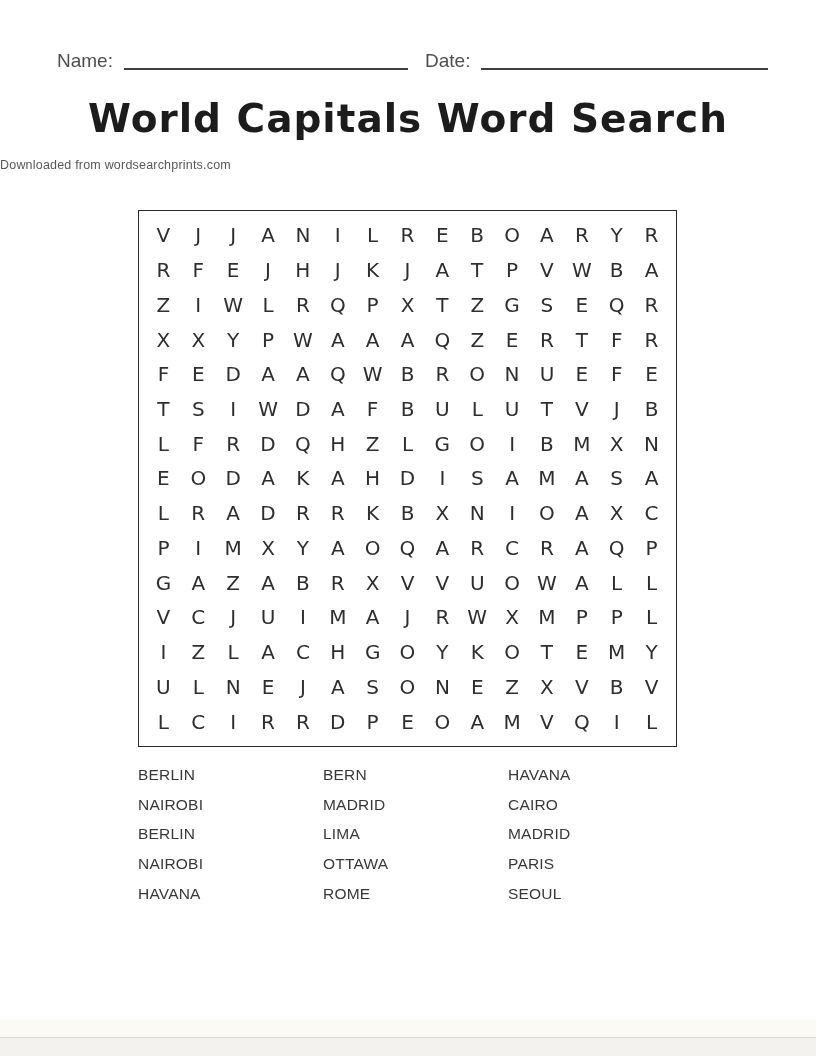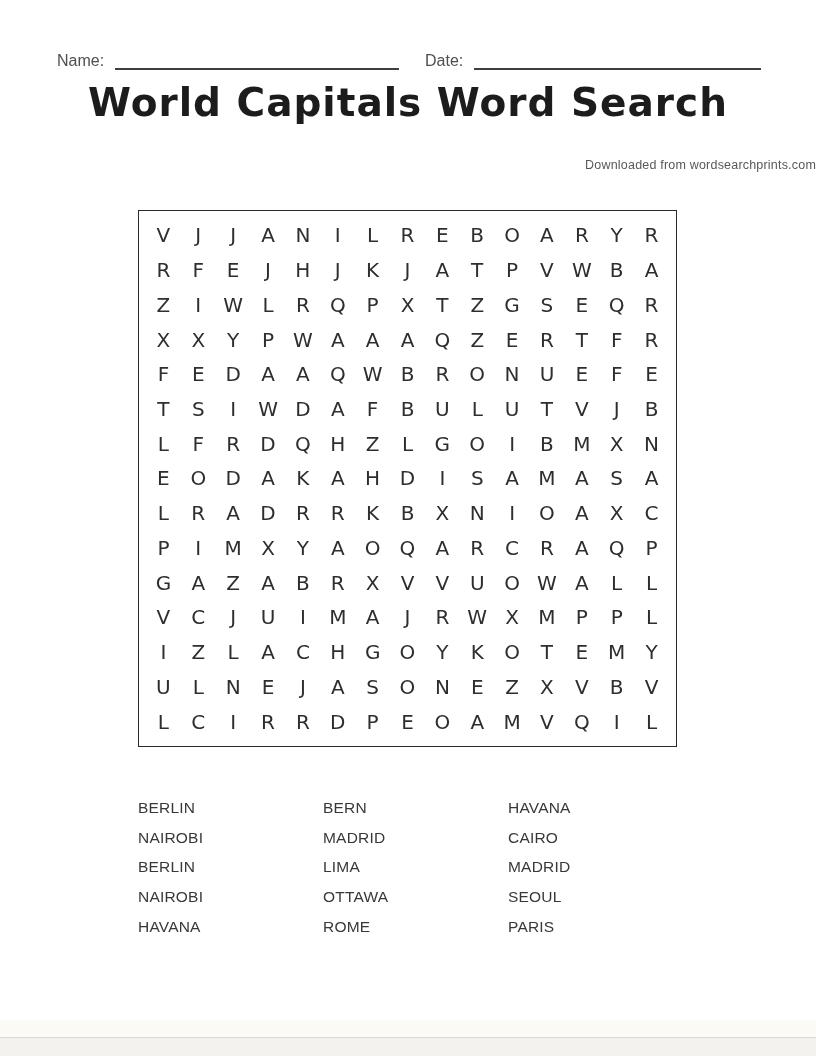--- a/index.html
+++ b/index.html
@@ -10,48 +10,48 @@
     position:relative;
     overflow:hidden;
   }
   .page { position:absolute; inset:0; background:#ffffff; }
 
   
   .field-group { position:absolute; display:flex; align-items:flex-end; }
   .name-group { left:57px; top:52px; }
   .date-group { left:425px; top:52px; }
   .field-label {
-    font-size:16px;
+    font-size:19px;
     color:var(--label_gray, #4f4f4f);
     line-height:18px;
   }
   .field-line {
     display:inline-block;
     border-bottom:2px solid var(--line, #3f3f3f);
     height:15px;
     margin-left:11px;
   }
   .name-line { width:284px; }
   .date-line { width:287px; }
 
   
   .title {
     position:absolute;
-    top:80px; left:0; width:816px;
+    top:96px; left:0; width:816px;
     text-align:center;
     font-family:"DejaVu Sans", sans-serif;
     font-weight:bold;
     font-size:39px;
     letter-spacing:1px;
     color:var(--ink, #1c1c1c);
   }
   .subtitle {
     position:absolute;
     top:158px; left:0; width:816px;
-    text-align:right;
+    text-align:left;
     font-size:12.5px;
     letter-spacing:0.2px;
     color:var(--subtitle_gray, #585858);
   }
 
   
   .grid-box {
     position:absolute;
     left:138px; top:210px;
     width:539px; height:537px;
@@ -66,21 +66,21 @@
     align-items:center;
     justify-content:center;
     font-family:"DejaVu Sans", sans-serif;
     font-size:20px;
     color:var(--letter, #2e2e2e);
   }
 
   
   .words {
     position:absolute;
-    left:138px; top:793px;
+    left:138px; top:760px;
     width:560px;
     display:grid;
     grid-template-columns:185px 185px 190px;
   }
   .word {
     font-size:15.5px;
     line-height:29.7px;
     letter-spacing:0.2px;
     color:var(--word, #383838);
   }
@@ -357,21 +357,21 @@
         <div class="word">BERN</div>
         <div class="word">MADRID</div>
         <div class="word">LIMA</div>
         <div class="word">OTTAWA</div>
         <div class="word">ROME</div>
       </div>
       <div class="word-col">
         <div class="word">HAVANA</div>
         <div class="word">CAIRO</div>
         <div class="word">MADRID</div>
+        <div class="word">PARIS</div>
         <div class="word">SEOUL</div>
-        <div class="word">PARIS</div>
       </div>
     </div>
 
   <div class="footer-cream"></div>
   <div class="footer-gray"></div>
 
 </div>
 
 </body></html>

